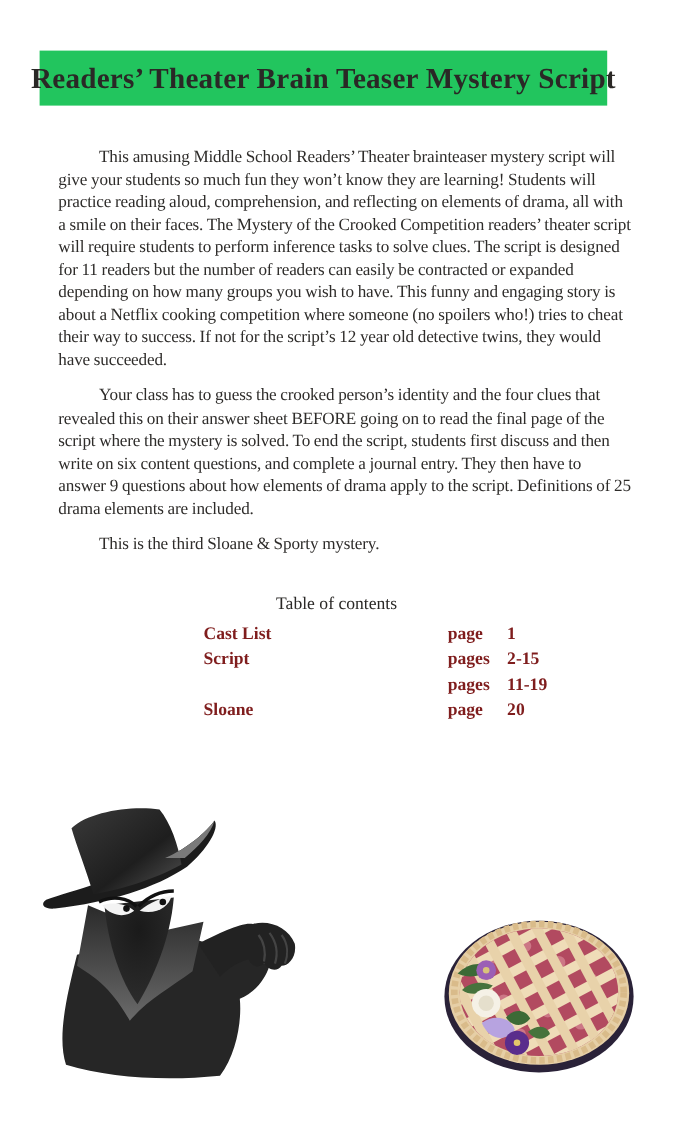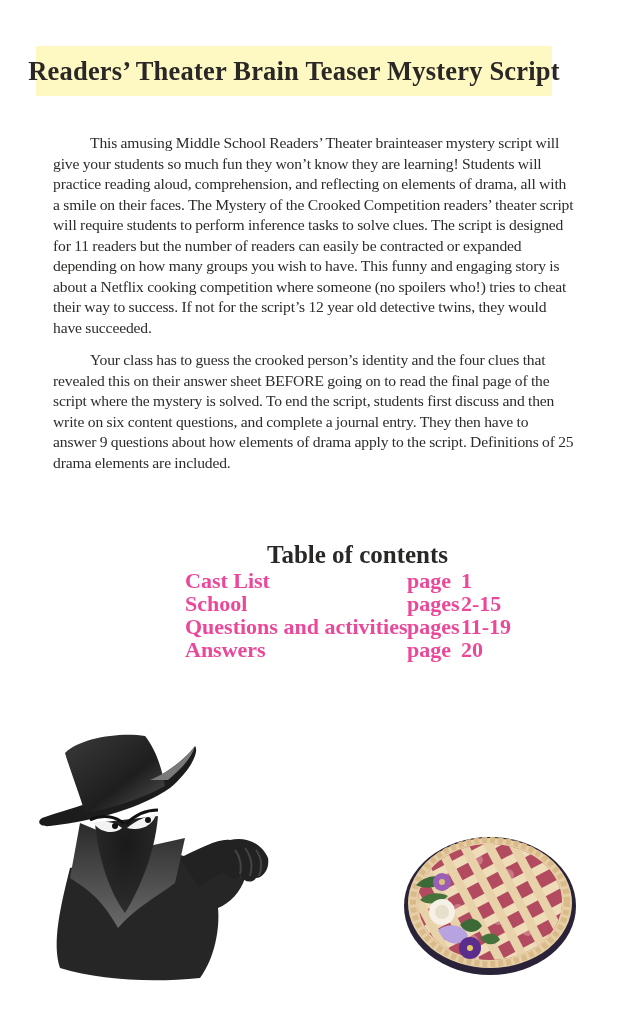--- a/index.html
+++ b/index.html
@@ -14,21 +14,21 @@
       overflow: hidden;
       font-family: "Liberation Serif", "DejaVu Serif", serif;
       color: #2b2a28;
     }
     .title-bar {
       position: absolute;
       left: 36px;
       top: 46px;
       width: 516px;
       height: 50px;
-      background: #fef9c3;
+      background: #22c55e;
       display: flex;
       align-items: center;
       justify-content: center;
     }
     .title-bar h1 {
       margin: 0;
       font-family: "Liberation Serif", "DejaVu Serif", serif;
       font-weight: bold;
       font-size: 26.5px;
       letter-spacing: 0.2px;
@@ -51,36 +51,36 @@
       text-indent: 37px;
     }
     .toc {
       position: absolute;
       left: 185px;
       top: 541px;
       width: 330px;
     }
     .toc-title {
       position: absolute;
-      left: 82px;
+      left: 66px;
       top: 0;
-      font-size: 25px;
-      font-weight: bold;
+      font-size: 16px;
+      font-weight: normal;
       color: #2a2826;
       white-space: nowrap;
       margin: 0;
     }
     .toc-row {
       position: absolute;
       left: 0;
       width: 330px;
       height: 23px;
       font-weight: bold;
-      font-size: 22px;
-      color: #ec4899;
+      font-size: 16px;
+      color: #7f1d1d;
     }
     .toc-row .lbl { position: absolute; left: 0; white-space: nowrap; }
     .toc-row .pg-word { position: absolute; left: 222px; white-space: nowrap; }
     .toc-row .pg-num { position: absolute; left: 276px; white-space: nowrap; }
     .figure-villain {
       position: absolute;
       left: 30px;
       top: 728px;
       width: 245px;
       height: 258px;
@@ -96,42 +96,42 @@
 </head>
 <body>
 
 <div class="title-bar">
   <h1>Readers’ Theater Brain Teaser Mystery Script</h1>
 </div>
 
 <div class="body-text">
   <p>This amusing Middle School Readers’ Theater brainteaser mystery script will give your students so much fun they won’t know they are learning! Students will practice reading aloud, comprehension, and reflecting on elements of drama, all with a smile on their faces. The Mystery of the Crooked Competition readers’ theater script will require students to perform inference tasks to solve clues. The script is designed for 11 readers but the number of readers can easily be contracted or expanded depending on how many groups you wish to have. This funny and engaging story is about a Netflix cooking competition where someone (no spoilers who!) tries to cheat their way to success. If not for the script’s 12 year old detective twins, they would have succeeded.</p>
   <p>Your class has to guess the crooked person’s identity and the four clues that revealed this on their answer sheet BEFORE going on to read the final page of the script where the mystery is solved. To end the script, students first discuss and then write on six content questions, and complete a journal entry. They then have to answer 9 questions about how elements of drama apply to the script. Definitions of 25 drama elements are included.</p>
+  <p>This is the third Sloane &amp; Sporty mystery.</p>
 </div>
 
 <div class="toc">
   <h2 class="toc-title">Table of contents</h2>
 
   <div class="toc-row" style="top:27px">
     <span class="lbl">Cast List</span>
     <span class="pg-word">page</span>
     <span class="pg-num">1</span>
   </div>
   <div class="toc-row" style="top:50px">
-    <span class="lbl">School</span>
+    <span class="lbl">Script</span>
     <span class="pg-word">pages</span>
     <span class="pg-num">2-15</span>
   </div>
   <div class="toc-row" style="top:73px">
-    <span class="lbl">Questions and activities</span>
     <span class="pg-word">pages</span>
     <span class="pg-num">11-19</span>
   </div>
   <div class="toc-row" style="top:96px">
-    <span class="lbl">Answers</span>
+    <span class="lbl">Sloane</span>
     <span class="pg-word">page</span>
     <span class="pg-num">20</span>
   </div>
 </div>
 
 <div class="figure-villain">
   <svg width="245" height="258" viewBox="0 0 245 258" xmlns="http://www.w3.org/2000/svg">
     <defs>
       <linearGradient id="hatG" x1="0" y1="0" x2="1" y2="1">
         <stop offset="0" stop-color="#3a3a3a"></stop>

